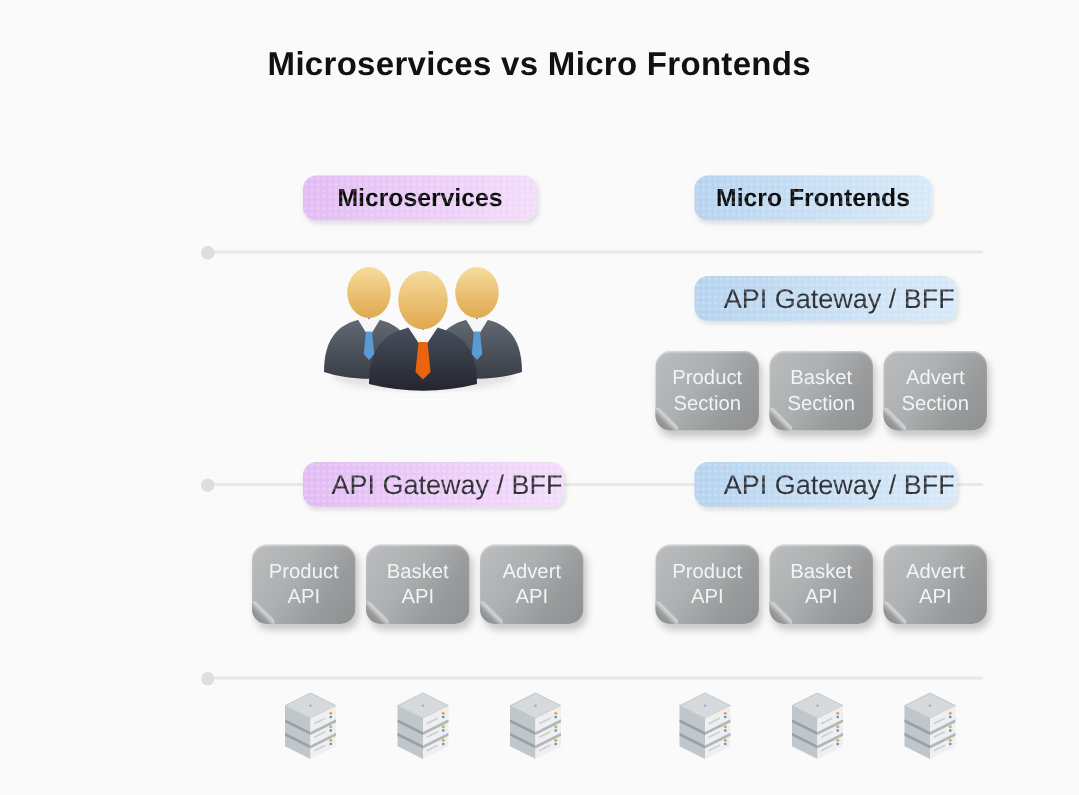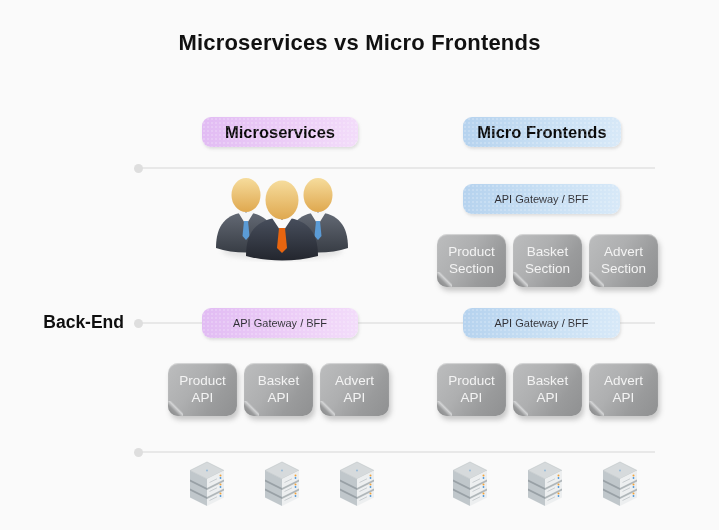--- a/index.html
+++ b/index.html
@@ -40,21 +40,21 @@
     box-shadow:1px 2px 3px rgba(160,160,160,.3);
   }
   .pill::after{
     content:"";position:absolute;inset:0;border-radius:inherit;
     background-image:radial-gradient(rgba(255,255,255,.55) 1px, transparent 1.4px);
     background-size:4px 4px;opacity:.35;pointer-events:none;
   }
   .pill.purple{background:linear-gradient(100deg,#e1bbf3 0%,#eccdf7 55%,#f3ddfa 100%);}
   .pill.blue{background:linear-gradient(100deg,#b5d2ee 0%,#c9e0f4 55%,#d8e9f8 100%);}
   .pill.header{font-size:16.5px;font-weight:700;color:#0a0a0a;}
-  .pill.gateway{font-size:11px;font-weight:400;color:#303036;}
+  .pill.gateway{font-size:18px;font-weight:400;color:#303036;padding-left:18px;}
   
   .gbox{
     position:absolute;width:69px;height:53px;border-radius:10px;z-index:2;
     background:linear-gradient(125deg,#bcbdbe 0%,#aeafb0 40%,#9a9b9c 70%,#8f9091 100%);
     box-shadow:2px 4px 5px rgba(140,140,140,.45), inset 0 1px 1px rgba(255,255,255,.45);
     display:flex;flex-direction:column;align-items:center;justify-content:center;
     color:#f3f3f3;font-size:13.5px;line-height:16.5px;text-align:center;
   }
   .gbox::before{
     content:"";position:absolute;left:0;bottom:0;width:15px;height:15px;
@@ -73,21 +73,20 @@
   <div class="lane-line" style="top:167px">
     <span class="lane-dot"></span>
   </div>
   <div class="lane-line" style="top:322px">
     <span class="lane-dot"></span>
   </div>
   <div class="lane-line" style="top:451px">
     <span class="lane-dot"></span>
   </div>
 
-  <div class="lane-label" style="top:311px">Back-End</div>
 
   <div class="pill purple header" style="left:202px;top:117px;width:156px;height:30px">
     <span>Microservices</span>
   </div>
   <div class="pill blue header" style="left:463px;top:117px;width:158px;height:30px">
     <span>Micro Frontends</span>
   </div>
 
   <svg class="icon-abs" style="left:202px;top:162px" width="160" height="100" viewBox="0 0 160 100">
     <defs>

